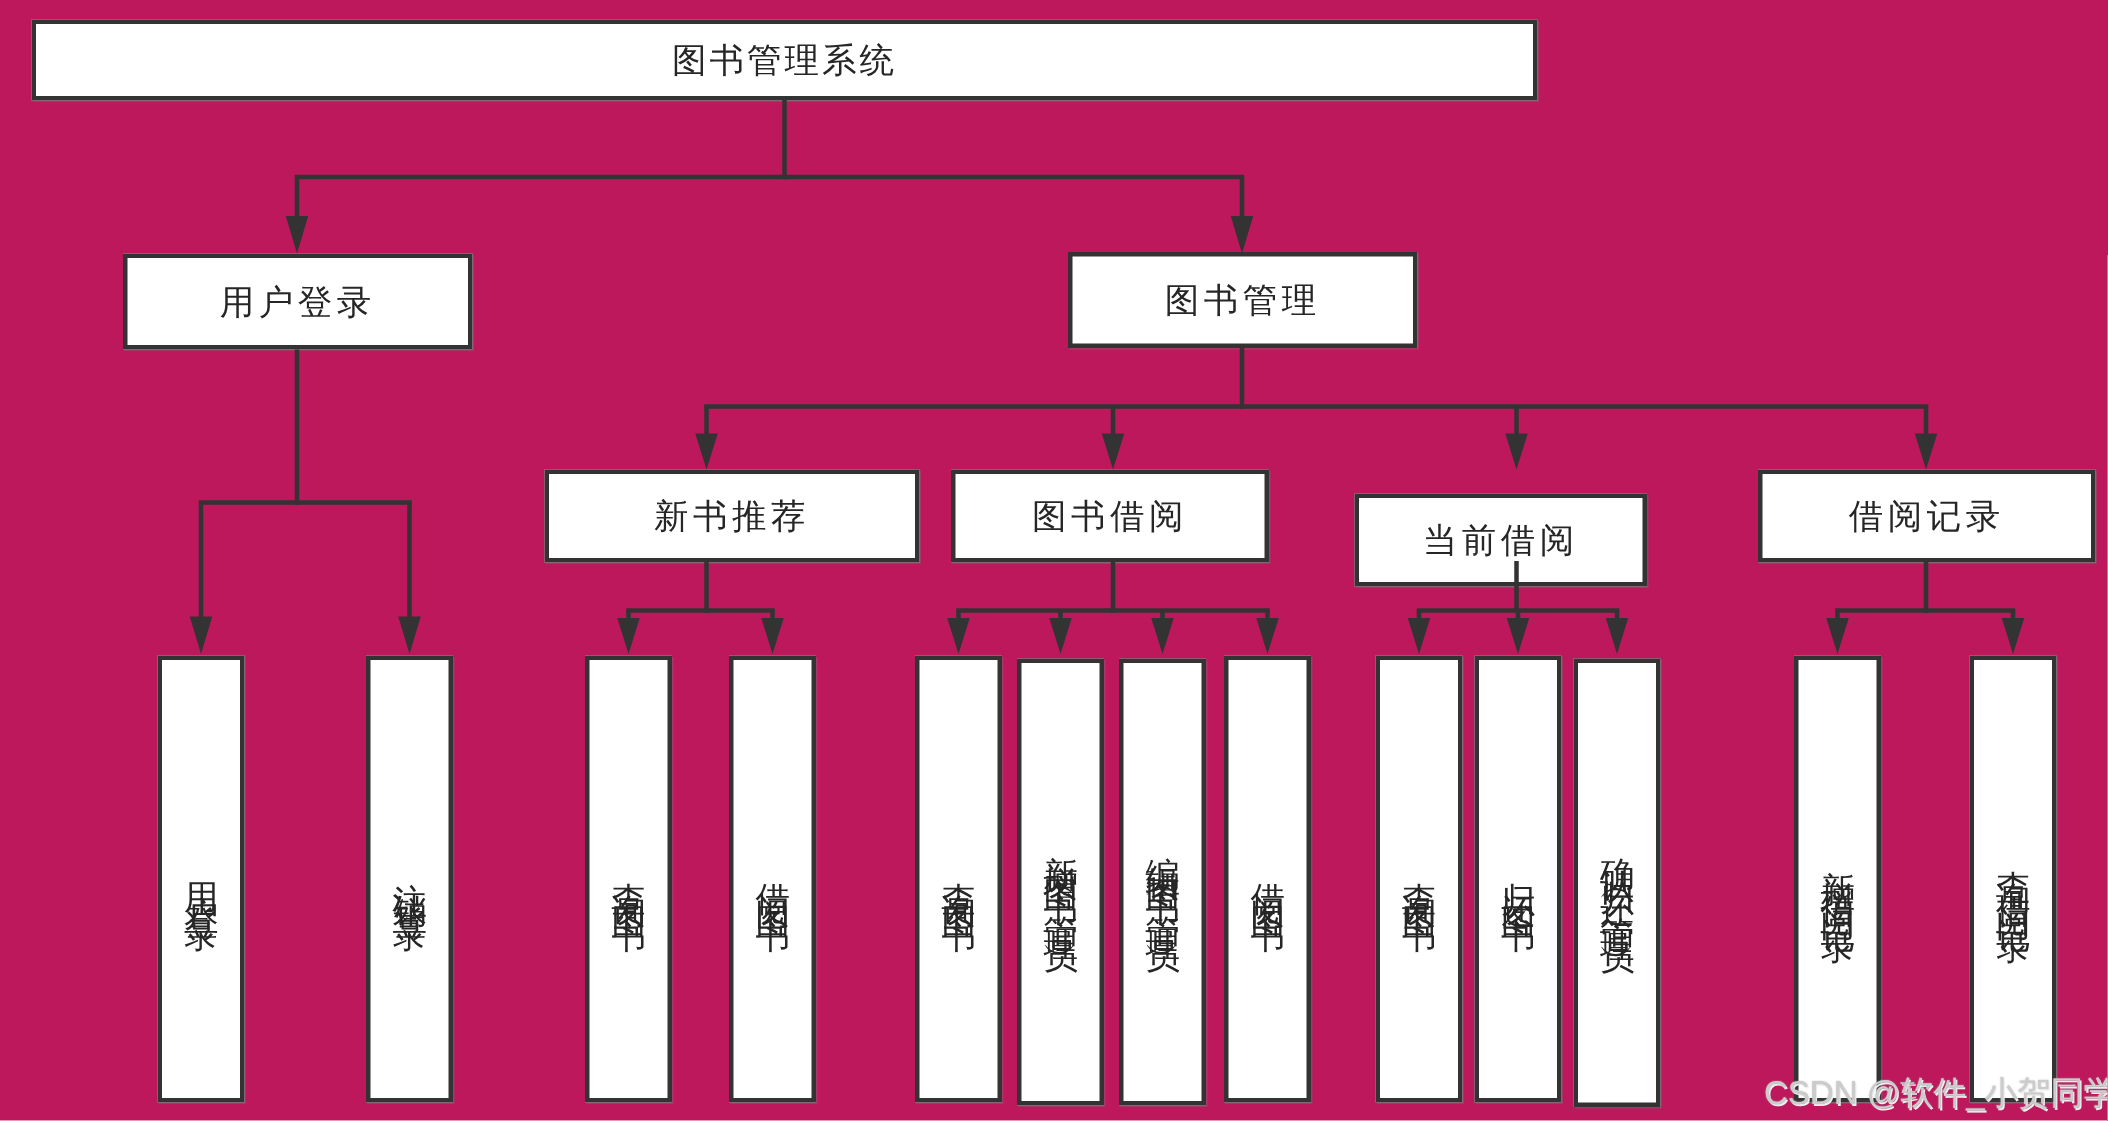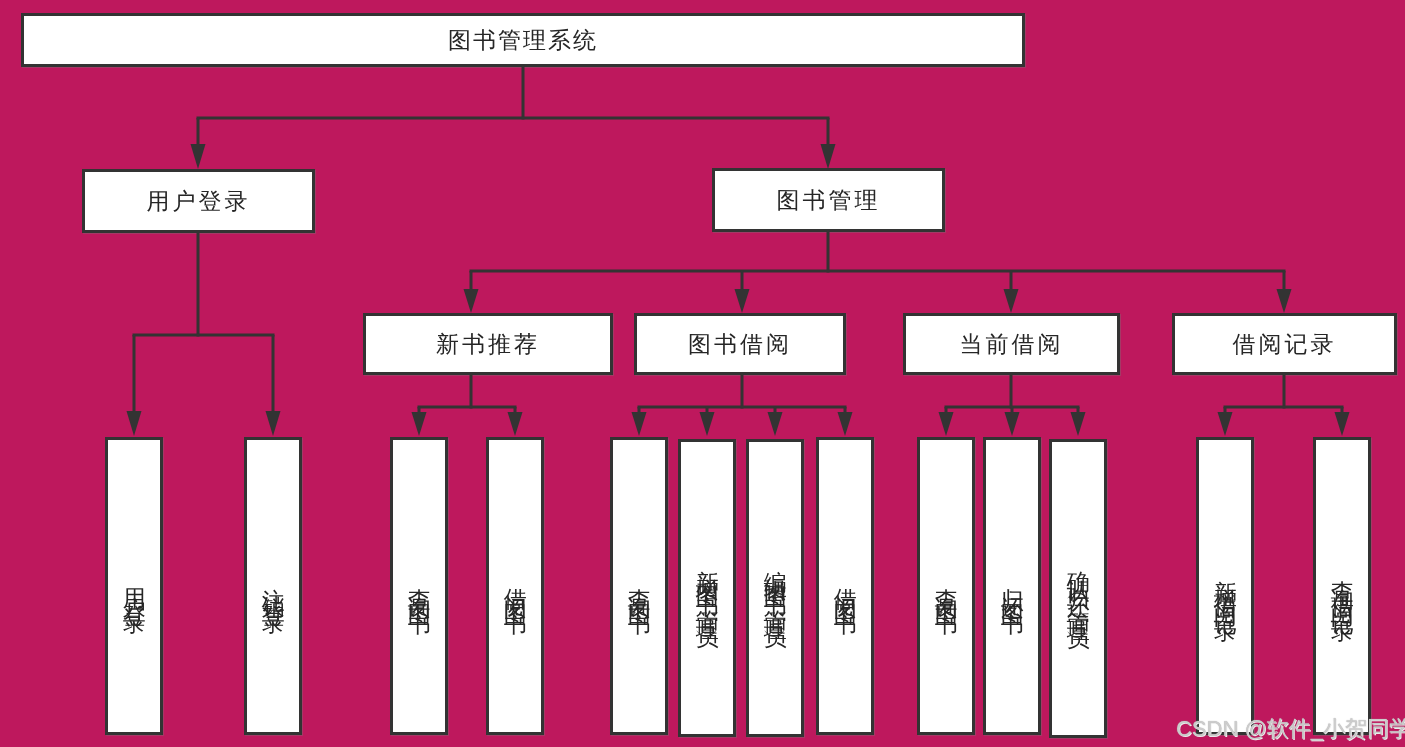--- a/index.html
+++ b/index.html
@@ -138,21 +138,21 @@
   <div class="node hnode" style="left:712px;top:168px;width:233px;height:64px">
     <span>图书管理</span>
   </div>
 
   <div class="node hnode" style="left:363px;top:313px;width:250px;height:62px">
     <span>新书推荐</span>
   </div>
   <div class="node hnode" style="left:634px;top:313px;width:212px;height:62px">
     <span>图书借阅</span>
   </div>
-  <div class="node hnode" style="left:903px;top:313px;width:217px;height:62px">
+  <div class="node hnode" style="left:903px;top:329px;width:195px;height:62px">
     <span>当前借阅</span>
   </div>
   <div class="node hnode" style="left:1172px;top:313px;width:225px;height:62px">
     <span>借阅记录</span>
   </div>
 
   <div class="node leaf" style="left:105px;top:437px;width:58px;height:298px">
     <span>用户登录</span>
   </div>
   <div class="node leaf" style="left:244px;top:437px;width:58px;height:298px">

